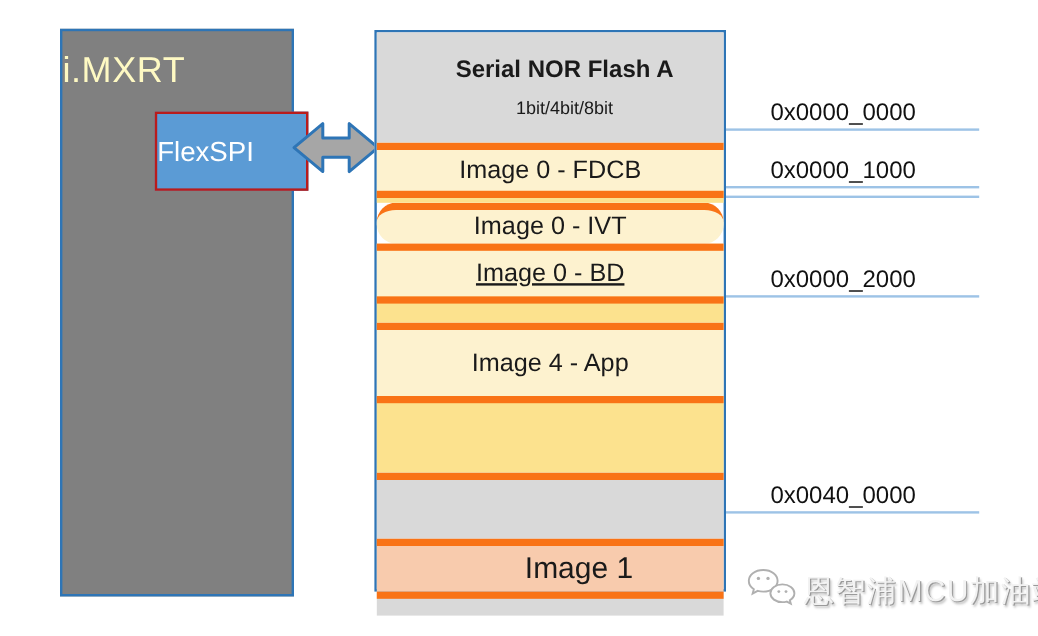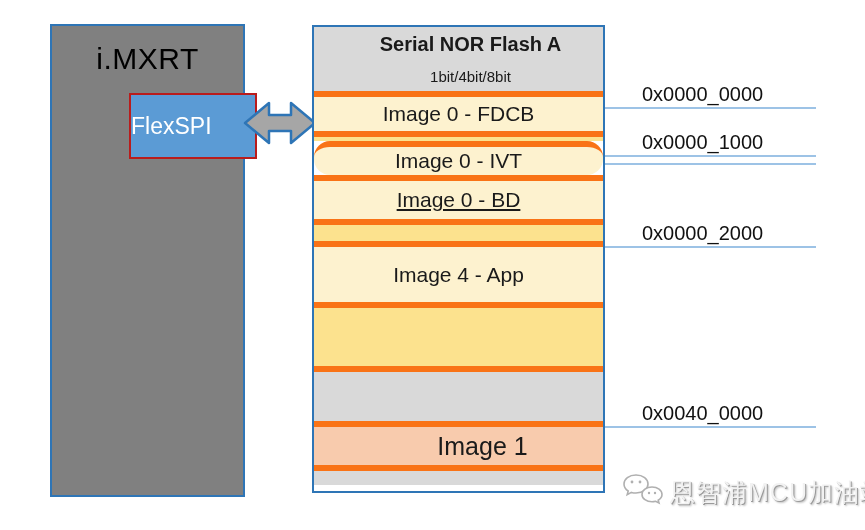--- a/index.html
+++ b/index.html
@@ -15,22 +15,22 @@
   
   .mcu-box {
     position: absolute;
     left: 50px; top: 24px;
     width: 195px; height: 473px;
     background: #808080;
     border: 2px solid #2e75b6;
   }
   .mcu-title {
     margin-top: 16px;
-    text-align: center;
-    color: #000000;
+    text-align: left;
+    color: #fef9c3;
     font-size: 30px;
     letter-spacing: 0.5px;
   }
   .flexspi-box {
     position: absolute;
     left: 117px; top: 93px;
     width: 128px; height: 66px;
     background: #5b9bd5;
     border: 2px solid #b91c1c;
     display: flex; align-items: center; justify-content: flex-start; margin-left: 12px;
@@ -61,21 +61,21 @@
     display: flex; flex-direction: column;
     align-items: center; justify-content: center;
     color: #1a1a1a;
   }
   .flash-row:first-child { border-top: none; }
   .c-gray   { background: #d9d9d9; }
   .c-lyel   { background: #fdf2cf; }
   .c-dyel   { background: #fce28e; }
   .c-orange { background: #f8cbad; padding-left: 48px; }
 
-  .r-header { height: 64px; padding-left: 24px; }
+  .r-header { height: 92px; padding-left: 24px; }
   .r-fdcb   { height: 40px; }
   .r-strip1 { height: 10px; }
   .r-ivt    { height: 34px; border-radius: 16px; }
   .r-bd     { height: 44px; text-decoration: underline; }
   .r-strip2 { height: 22px; }
   .r-app    { height: 61px; }
   .r-block  { height: 64px; }
   .r-free   { height: 55px; }
   .r-img1   { height: 44px; }
   .r-tail   { height: 20px; }

